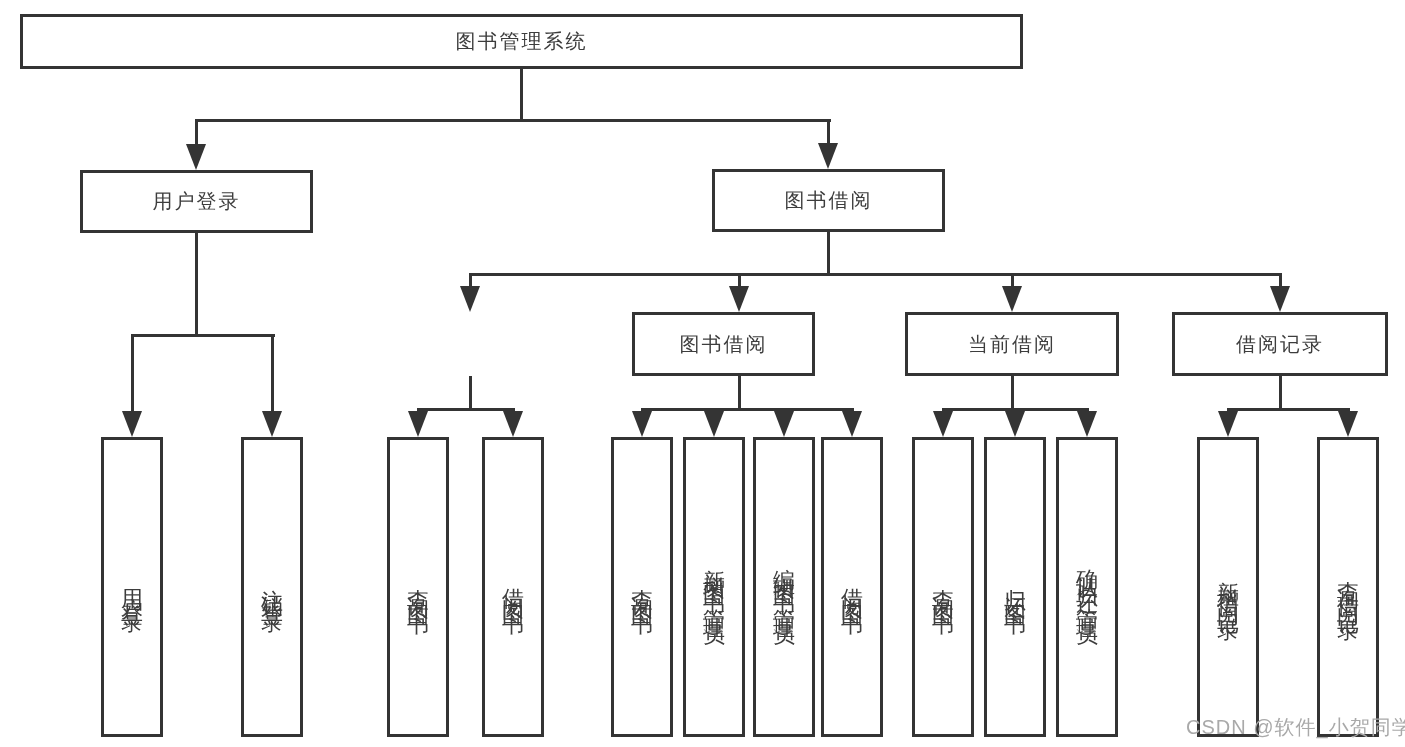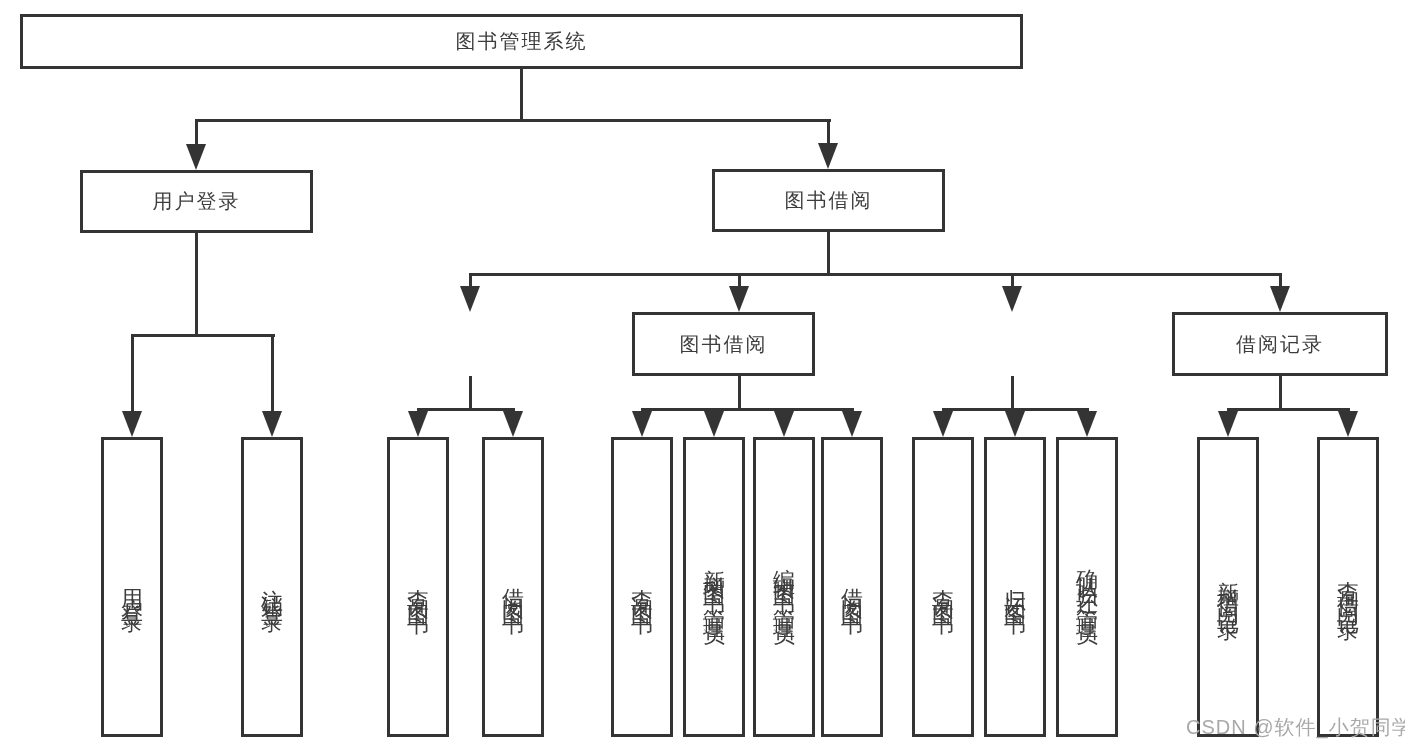--- a/index.html
+++ b/index.html
@@ -127,20 +127,21 @@
       <div class="vline" style="left: 1347px; top: 408px; height: 7px;"></div>
       <div class="arrowhead" style="left: 1338px; top: 411px;"></div>
     </div>
 
   <div class="node h-label" style="left:20px; top:14px; width:1003px; height:55px;">图书管理系统</div>
 
   <div class="node h-label" style="left:80px; top:170px; width:233px; height:63px;">用户登录</div>
   <div class="node h-label" style="left:712px; top:169px; width:233px; height:63px;">图书借阅</div>
 
   <div class="node h-label" style="left:632px; top:312px; width:183px; height:64px;">图书借阅</div>
+  <div class="node h-label" style="left:905px; top:312px; width:214px; height:64px;">当前借阅</div>
   <div class="node h-label" style="left:1172px; top:312px; width:216px; height:64px;">借阅记录</div>
 
   <div class="node leaf" style="left:101px; top:437px; width:62px; height:300px;">用户登录</div>
   <div class="node leaf" style="left:241px; top:437px; width:62px; height:300px;">注销登录</div>
 
   <div class="node leaf" style="left:387px; top:437px; width:62px; height:300px;">查询图书</div>
   <div class="node leaf" style="left:482px; top:437px; width:62px; height:300px;">借阅图书</div>
 
   <div class="node leaf" style="left:611px; top:437px; width:62px; height:300px;">查询图书</div>
   <div class="node leaf" style="left:683px; top:437px; width:62px; height:300px;">新增图书（管理员）</div>

